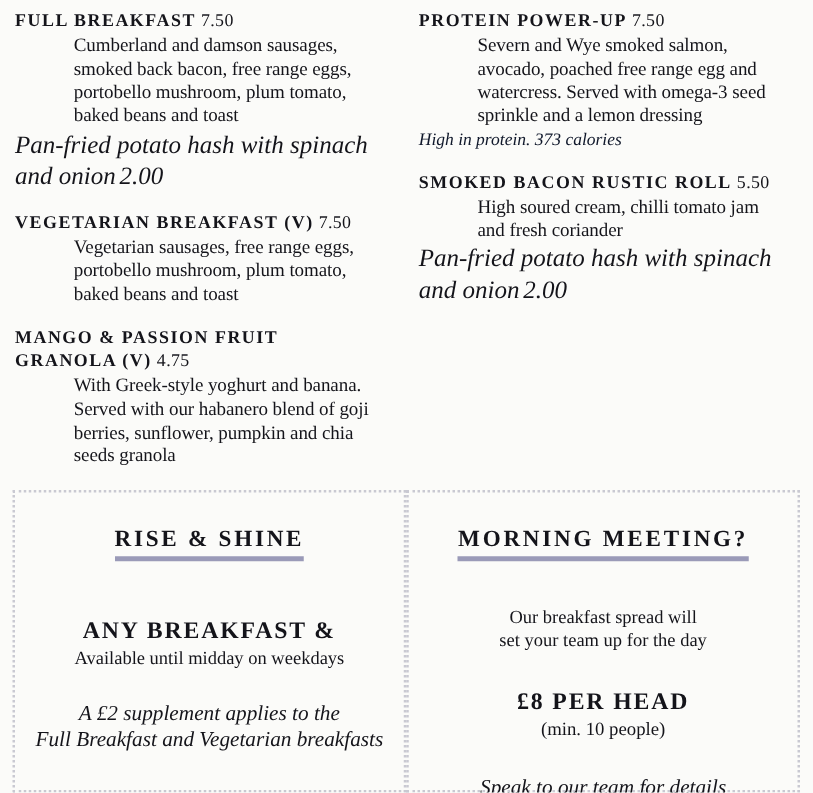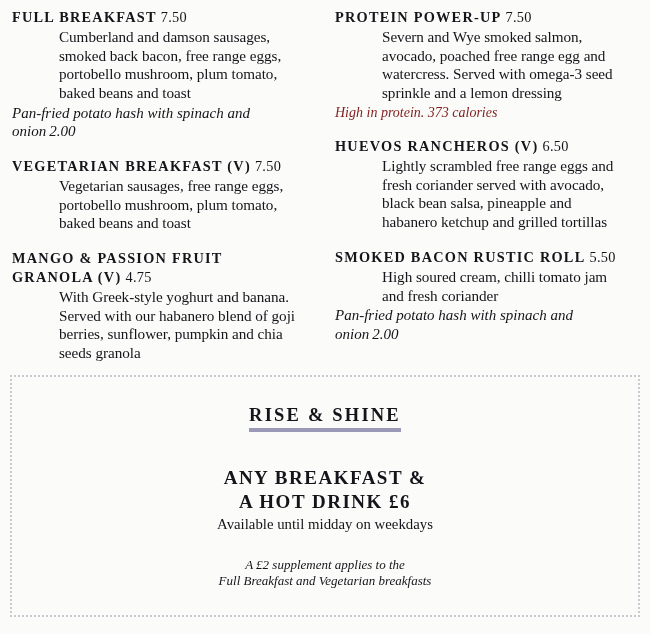--- a/index.html
+++ b/index.html
@@ -14,20 +14,21 @@
     color: #14141a;
     overflow: hidden;
   }
 
   .menu {
     width: 650px;
     height: 634px;
     box-sizing: border-box;
     display: flex;
     flex-direction: column;
+    justify-content: space-between;
   }
 
   
   .dish-columns {
     display: flex;
     padding: 8px 0 0 0;
   }
   .column {
     width: 325px;
     box-sizing: border-box;
@@ -55,26 +56,26 @@
   }
 
   .dish-desc {
     font-size: 15.2px;
     line-height: 1.23;
     letter-spacing: -0.05px;
     margin-left: 47px;
   }
 
   .dish-note {
-    font-size: 15px;
+    font-size: 20px;
     font-style: italic;
     line-height: 1.24;
     margin-top: 1px;
   }
-  .dish-note.muted { color: #7f1d1d; font-size: 14px; }
+  .dish-note.muted { color: #0f172a; font-size: 14px; }
   .note-price { font-style: italic; margin-left: 3px; }
 
   
   .promos {
     display: flex;
     padding: 12px 10px 0 10px;
     box-sizing: border-box;
   }
   .promo {
     flex: 1;
@@ -106,30 +107,30 @@
     font-size: 19px;
     font-weight: bold;
     letter-spacing: 1.5px;
     line-height: 1.28;
   }
   .promo-sub {
     font-size: 14.8px;
     line-height: 1.25;
   }
   .promo-fine {
-    font-size: 13px;
+    font-size: 17px;
     font-style: italic;
     line-height: 1.25;
   }
   .promo-paren {
     font-size: 15px;
     line-height: 1.2;
   }
 
-  .sp-a { margin-top: 34px; }
+  .sp-a { margin-top: 44px; }
   .sp-b { }
   .sp-c { margin-top: 24px; }
   .sp-d { margin-top: 36px; }
   .sp-e { margin-top: 28px; }
   .sp-f { margin-top: 26px; }
 </style>
 </head>
 <body>
 
 <div class="menu">
@@ -167,26 +168,20 @@
     <div class="column right">
 
       <div class="dish">
         <div class="dish-head">
           <span class="dish-name">PROTEIN POWER-UP</span><span class="dish-price">7.50</span>
         </div>
         <div class="dish-desc">Severn and Wye smoked salmon, avocado, poached free range egg and watercress. Served with omega-3 seed sprinkle and a lemon dressing</div>
         <div class="dish-note muted">High in protein. 373 calories</div>
       </div>
 
-      <div class="dish">
-        <div class="dish-head">
-          <span class="dish-name">HUEVOS RANCHEROS (V)</span><span class="dish-price">6.50</span>
-        </div>
-        <div class="dish-desc">Lightly scrambled free range eggs and fresh coriander served with avocado, black bean salsa, pineapple and habanero ketchup and grilled tortillas</div>
-      </div>
 
       <div class="dish">
         <div class="dish-head">
           <span class="dish-name">SMOKED BACON RUSTIC ROLL</span><span class="dish-price">5.50</span>
         </div>
         <div class="dish-desc">High soured cream, chilli tomato jam and fresh coriander</div>
         <div class="dish-note">
           <span>Pan-fried potato hash with spinach and onion</span><span class="note-price">2.00</span>
         </div>
       </div>
@@ -195,21 +190,31 @@
   </div>
 
   <div class="promos">
 
     <div class="promo">
       <div>
         <div class="promo-title">RISE &amp; SHINE</div>
         <div class="promo-rule"></div>
       </div>
       <div class="promo-headline sp-a">ANY BREAKFAST &amp;</div>
-      <div class="promo-headline">A HOT DRINK £6</div>
       <div class="promo-sub sp-b">Available until midday on weekdays</div>
       <div class="promo-fine sp-c">A £2 supplement applies to the</div>
       <div class="promo-fine">Full Breakfast and Vegetarian breakfasts</div>
     </div>
 
+    <div class="promo">
+      <div>
+        <div class="promo-title">MORNING MEETING?</div>
+        <div class="promo-rule"></div>
+      </div>
+      <div class="promo-sub sp-d">Our breakfast spread will</div>
+      <div class="promo-sub">set your team up for the day</div>
+      <div class="promo-headline sp-e">£8 PER HEAD</div>
+      <div class="promo-paren">(min. 10 people)</div>
+      <div class="promo-fine sp-f">Speak to our team for details</div>
+    </div>
 
   </div>
 </div>
 
 </body></html>

